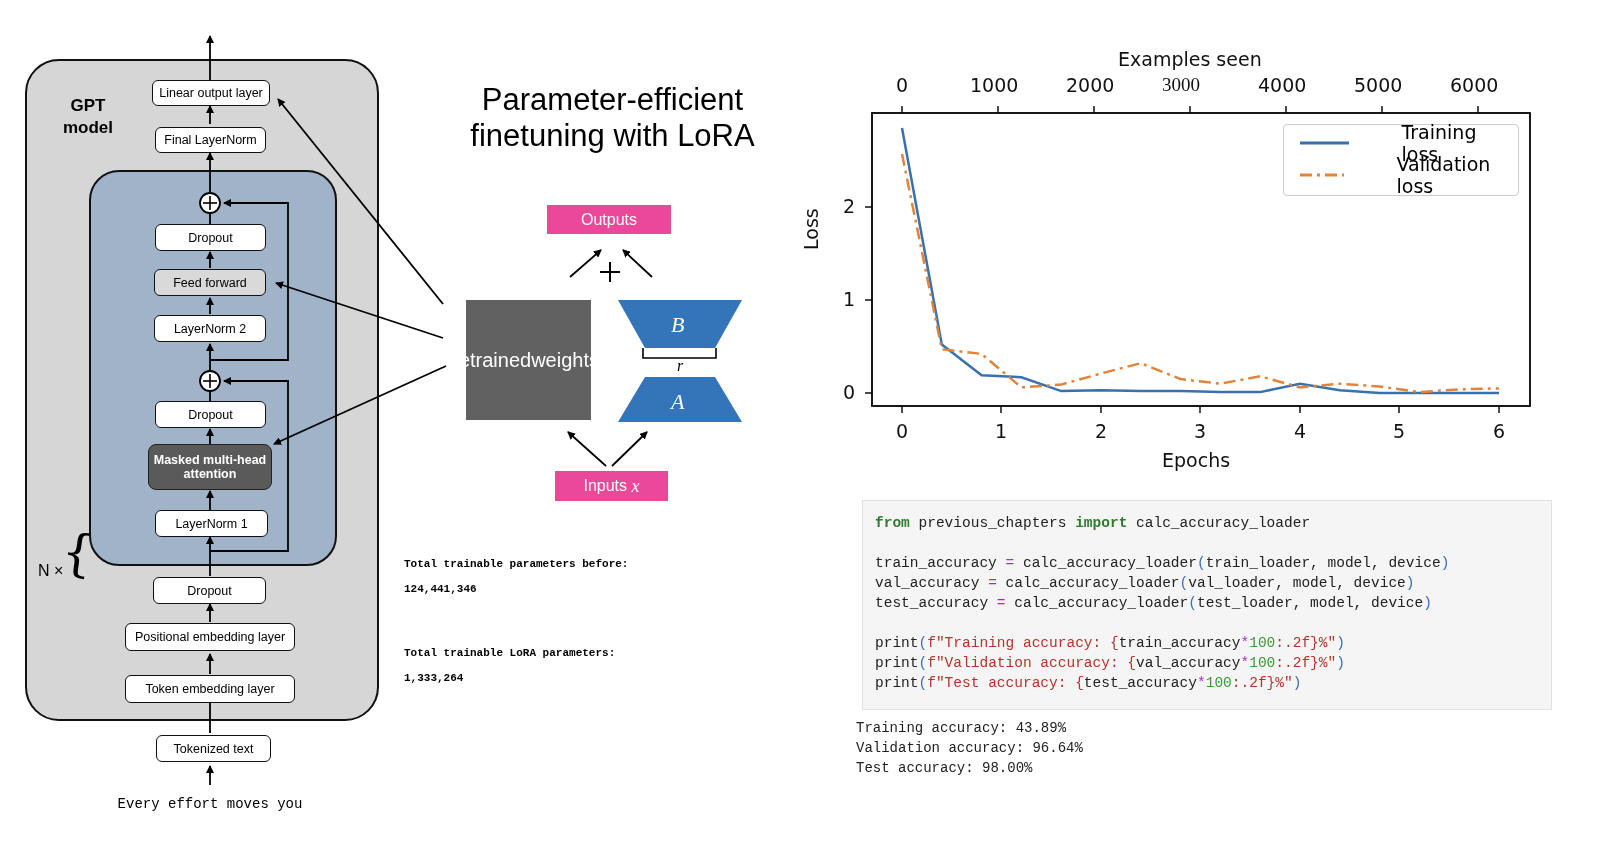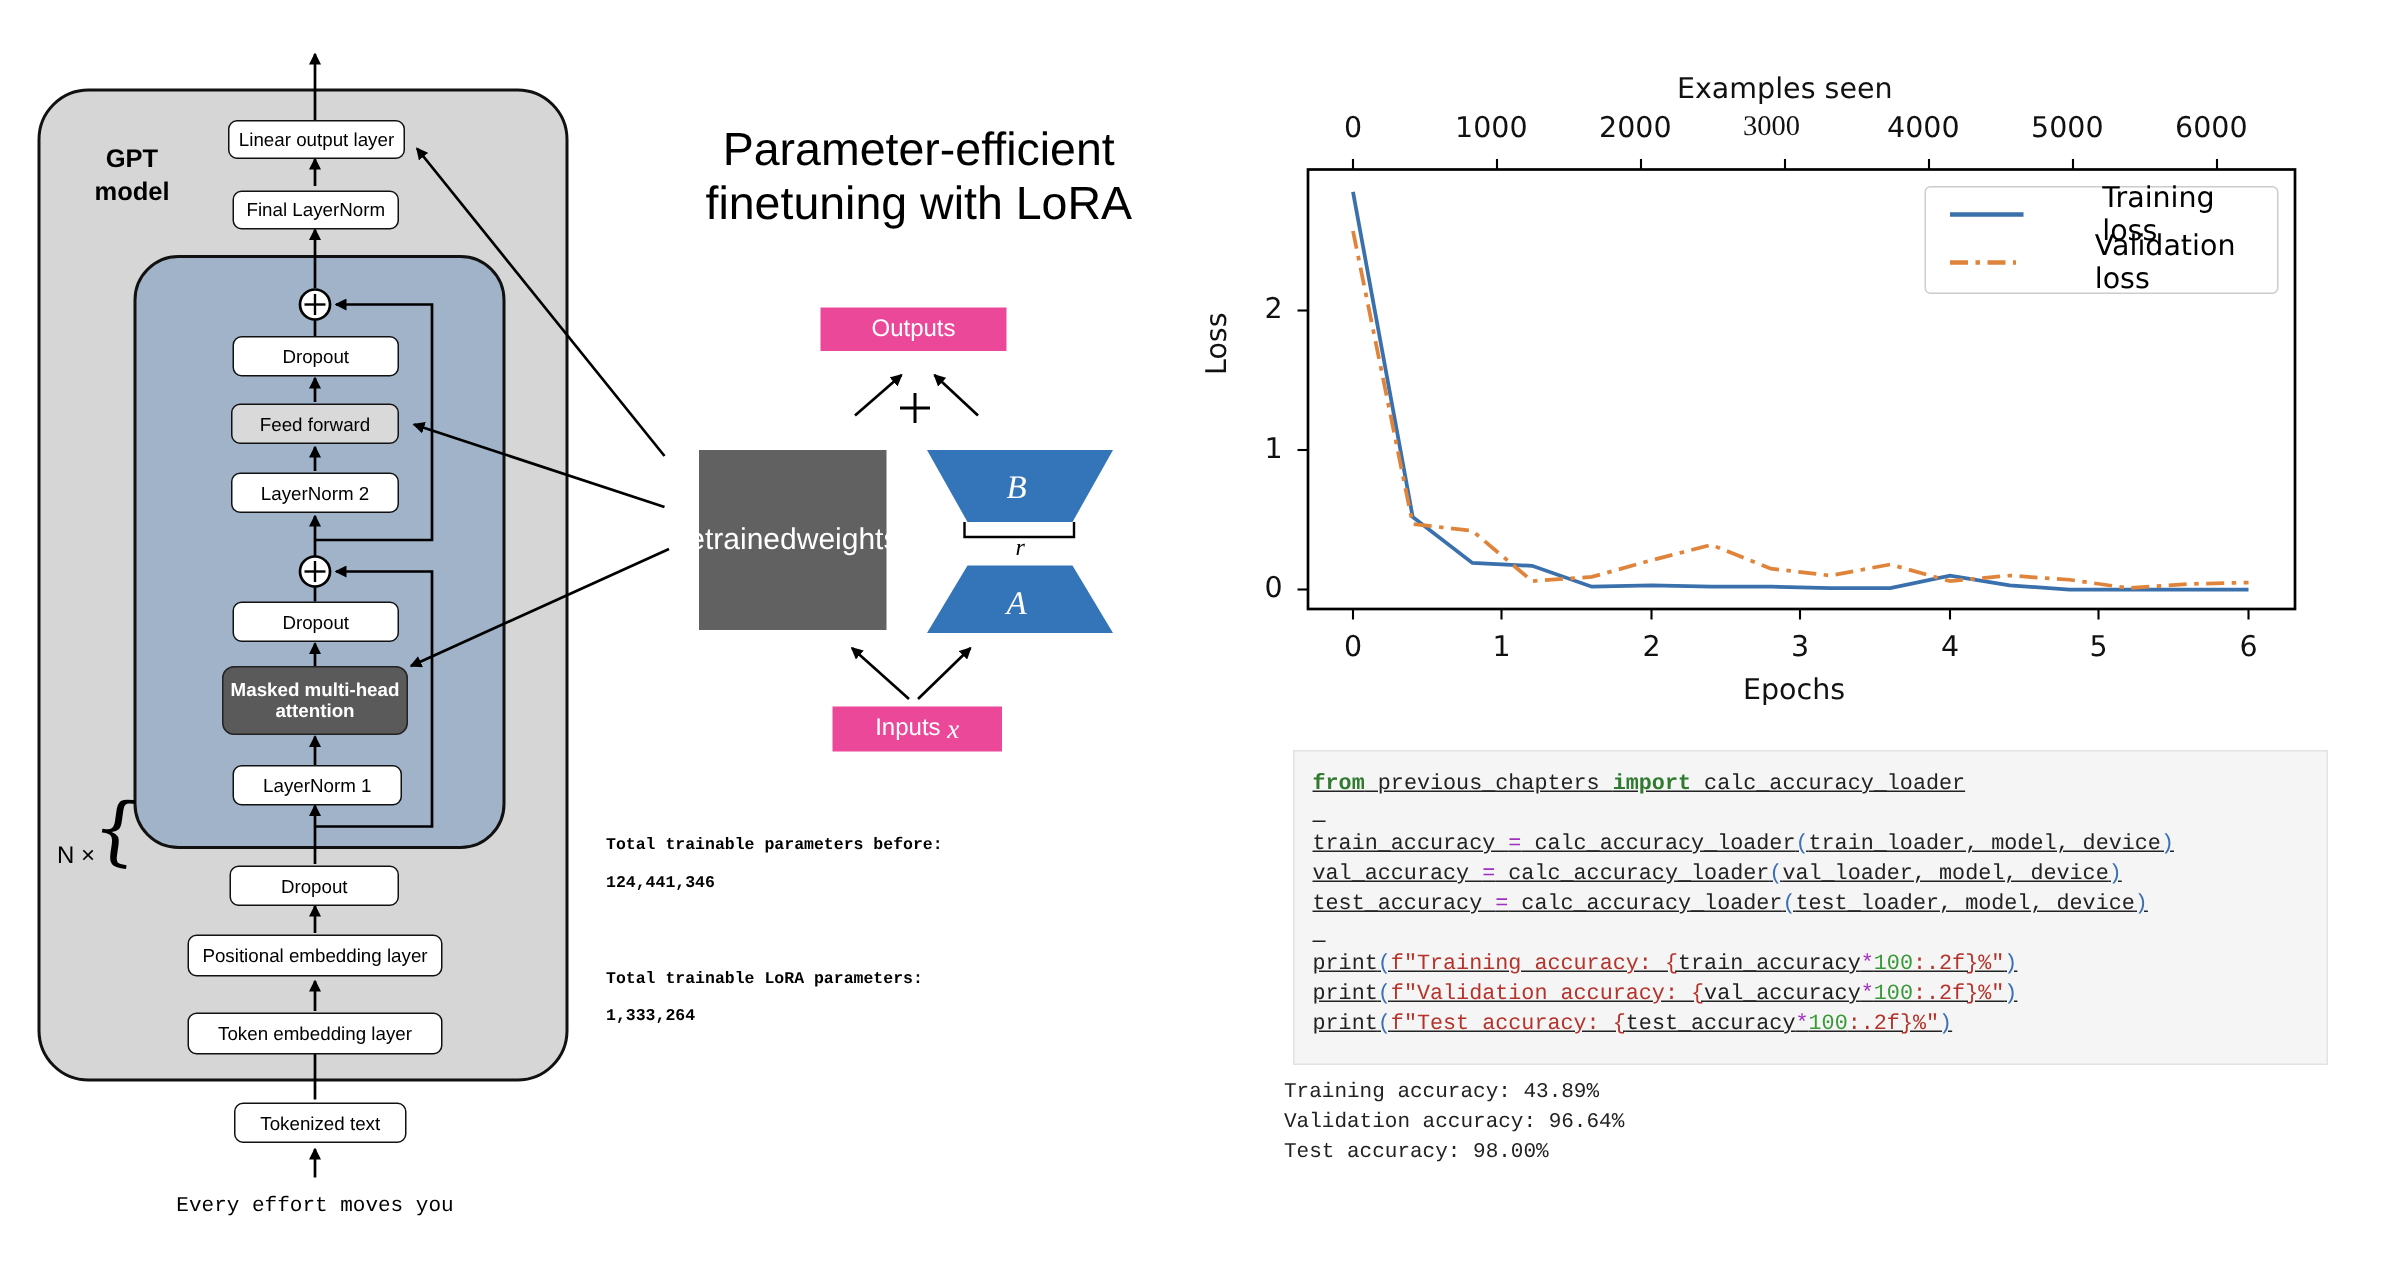--- a/index.html
+++ b/index.html
@@ -23,21 +23,21 @@
   .math-label { position:absolute; font-family:"Liberation Serif", serif; font-style:italic; color:#fff; font-size:22px; }
   .params { left:404px; font-family:"Liberation Mono", monospace; font-weight:bold; font-size:11px; line-height:25px; }
   
   .tick-lbl { position:absolute; font-family:"DejaVu Sans", sans-serif; font-size:19px; color:#111; }
   .axis-title { position:absolute; font-family:"DejaVu Sans", sans-serif; font-size:19px; color:#111; }
   .legend { left:1283px; top:124px; width:236px; height:72px; border:1px solid #ccc; border-radius:4px; background:#fff; box-sizing:border-box; }
   .leg-row { position:absolute; left:16px; height:28px; display:flex; align-items:center; font-family:"DejaVu Sans", sans-serif; font-size:19px;gap:40px; }
   .leg-row svg { margin-right:12px; }
   
   .code-cell { left:862px; top:500px; width:690px; height:210px; background:#f5f5f5; border:1px solid #e2e2e2; box-sizing:border-box; }
-  .code { position:absolute; left:875px; top:513px; font-family:"Liberation Mono", monospace; font-size:14.5px; line-height:20px; white-space:pre; color:#222;text-decoration:underline; }
+  .code { position:absolute; left:875px; top:513px; font-family:"Liberation Mono", monospace; font-size:14.5px; line-height:20px; white-space:pre; color:#222; }
   .kw { color:#2f7a2f; font-weight:bold; }
   .op { color:#a22fc2; }
   .paren { color:#3b6fb6; }
   .str { color:#b5332b; }
   .num { color:#3a9a3a; }
   .output { position:absolute; left:856px; top:718px; font-family:"Liberation Mono", monospace; font-size:14px; line-height:20px; white-space:pre; color:#222; }
 </style>
 </head>
 <body>
 

